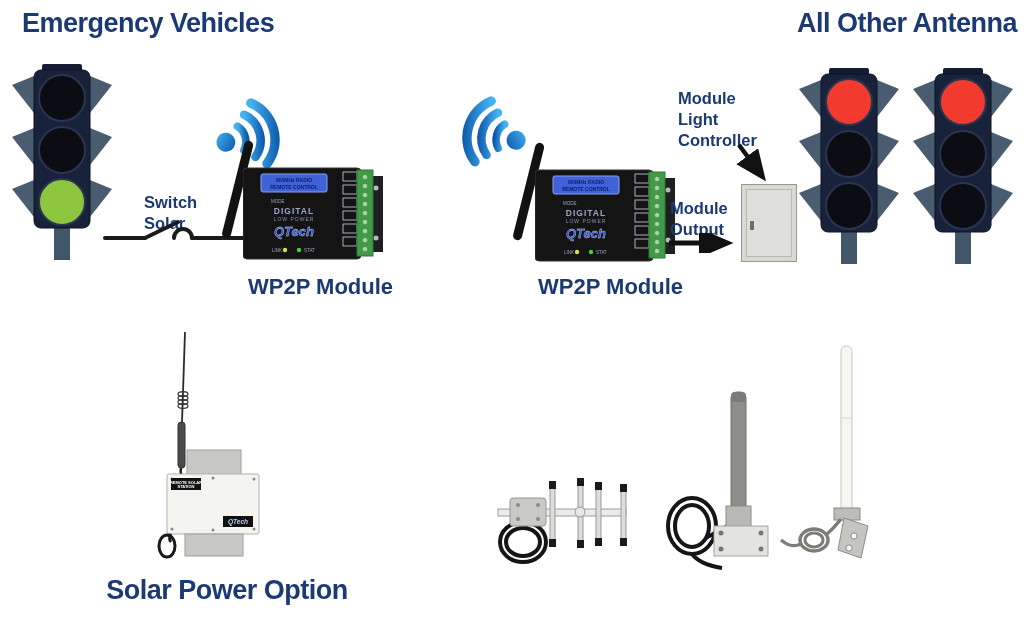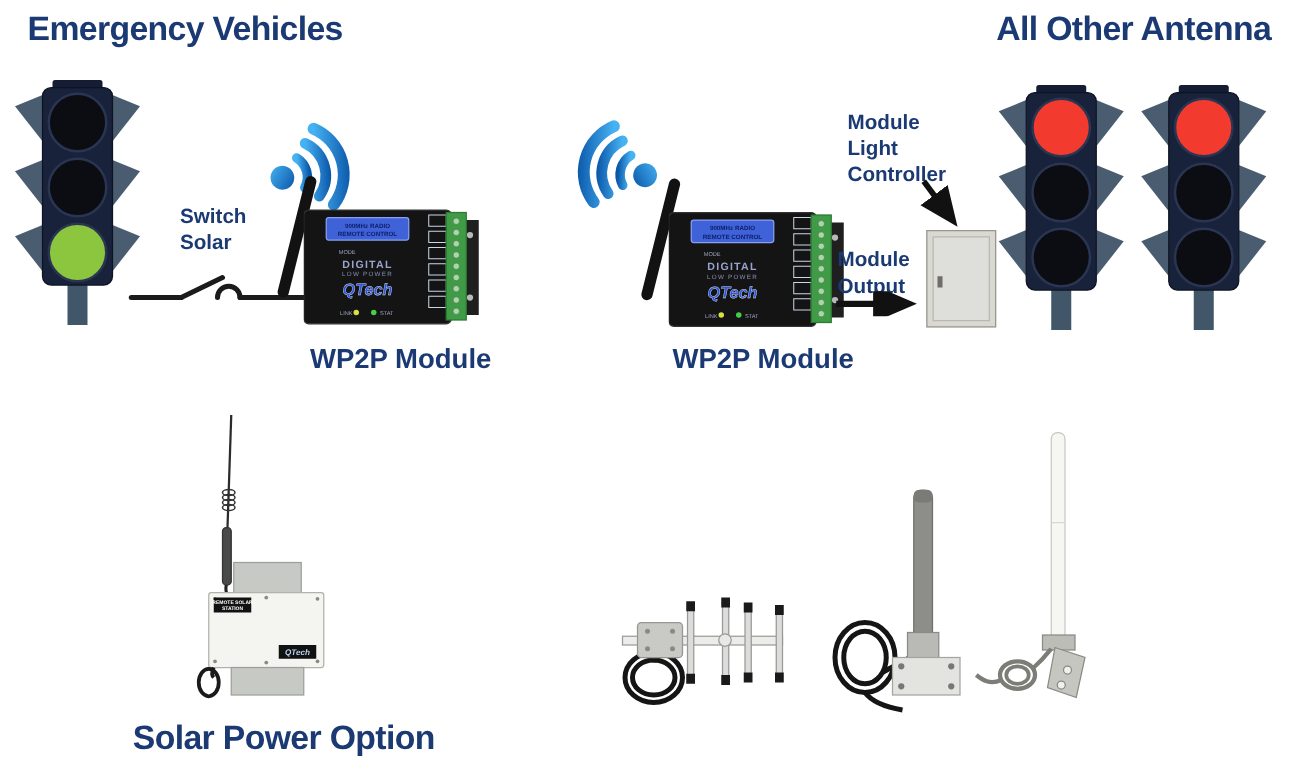--- a/index.html
+++ b/index.html
@@ -40,21 +40,21 @@
     <polygon points="80,66 102,75 80,103" fill="#4a5d70"></polygon>
     <polygon points="24,118 2,127 24,155" fill="#4a5d70"></polygon>
     <polygon points="80,118 102,127 80,155" fill="#4a5d70"></polygon>
     <rect x="44" y="166" width="16" height="32" fill="#42566a"></rect>
     <rect x="24" y="8" width="56" height="158" rx="7" stroke="#0d1322" stroke-width="1" fill="#18223b"></rect>
     <circle cx="52" cy="36" r="23" stroke="#2a3552" stroke-width="2" fill="#0c0d12"></circle>
     <circle cx="52" cy="88" r="23" stroke="#2a3552" stroke-width="2" fill="#0c0d12"></circle>
     <circle cx="52" cy="140" r="23" stroke="#2a3552" stroke-width="2" fill="#8cc63f"></circle>
   </svg>
 
-  <div class="abs ann" style="left:144px;top:163px;">
+  <div class="abs ann" style="left:144px;top:192px;">
     <div>Switch</div>
     <div>Solar</div>
   </div>
   <svg class="abs" style="left:100px;top:214px;" width="150" height="30" viewBox="0 0 150 30">
     <g stroke="#1b1b1b" stroke-width="4" fill="none" stroke-linecap="round">
       <path d="M5,24 H45"></path>
       <path d="M45,24 L78,8"></path>
       <path d="M74,24 A9,9 0 0 1 92,24"></path>
       <path d="M92,24 H148"></path>
     </g>

